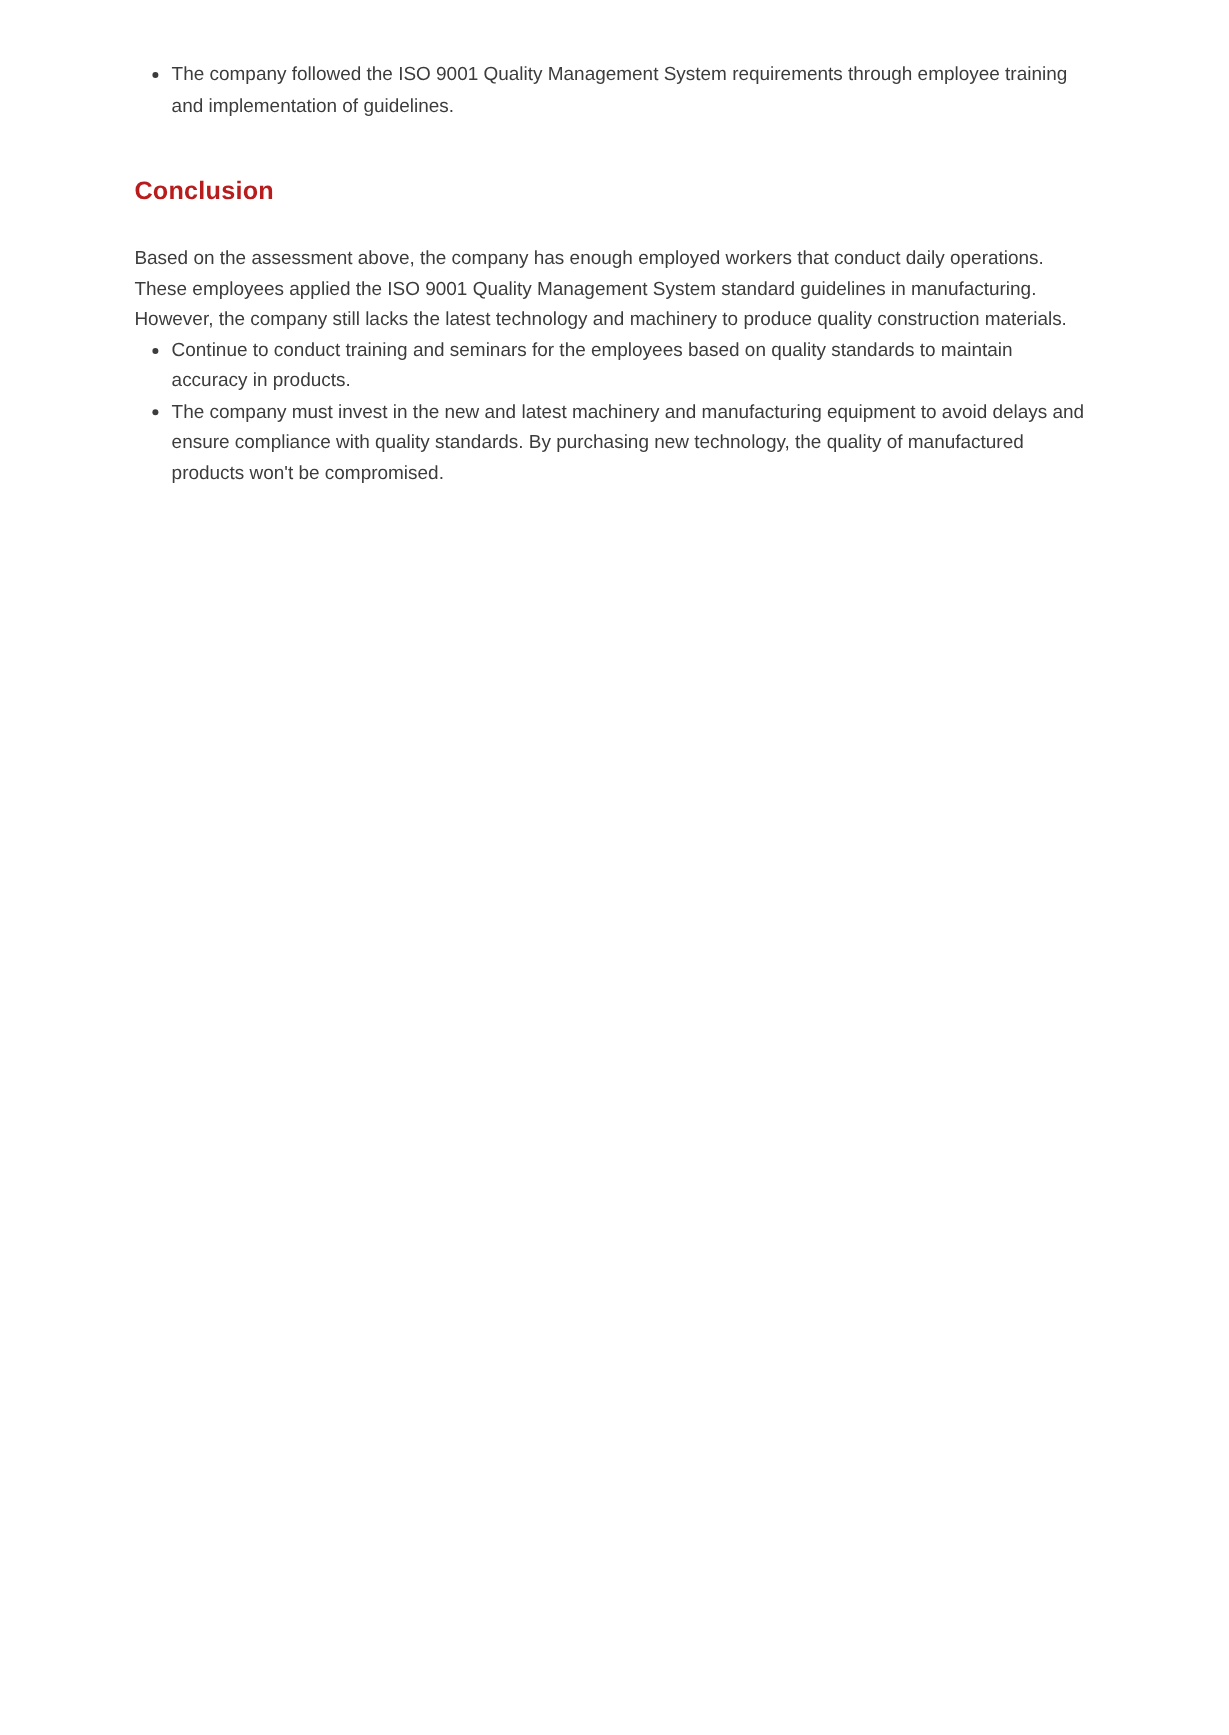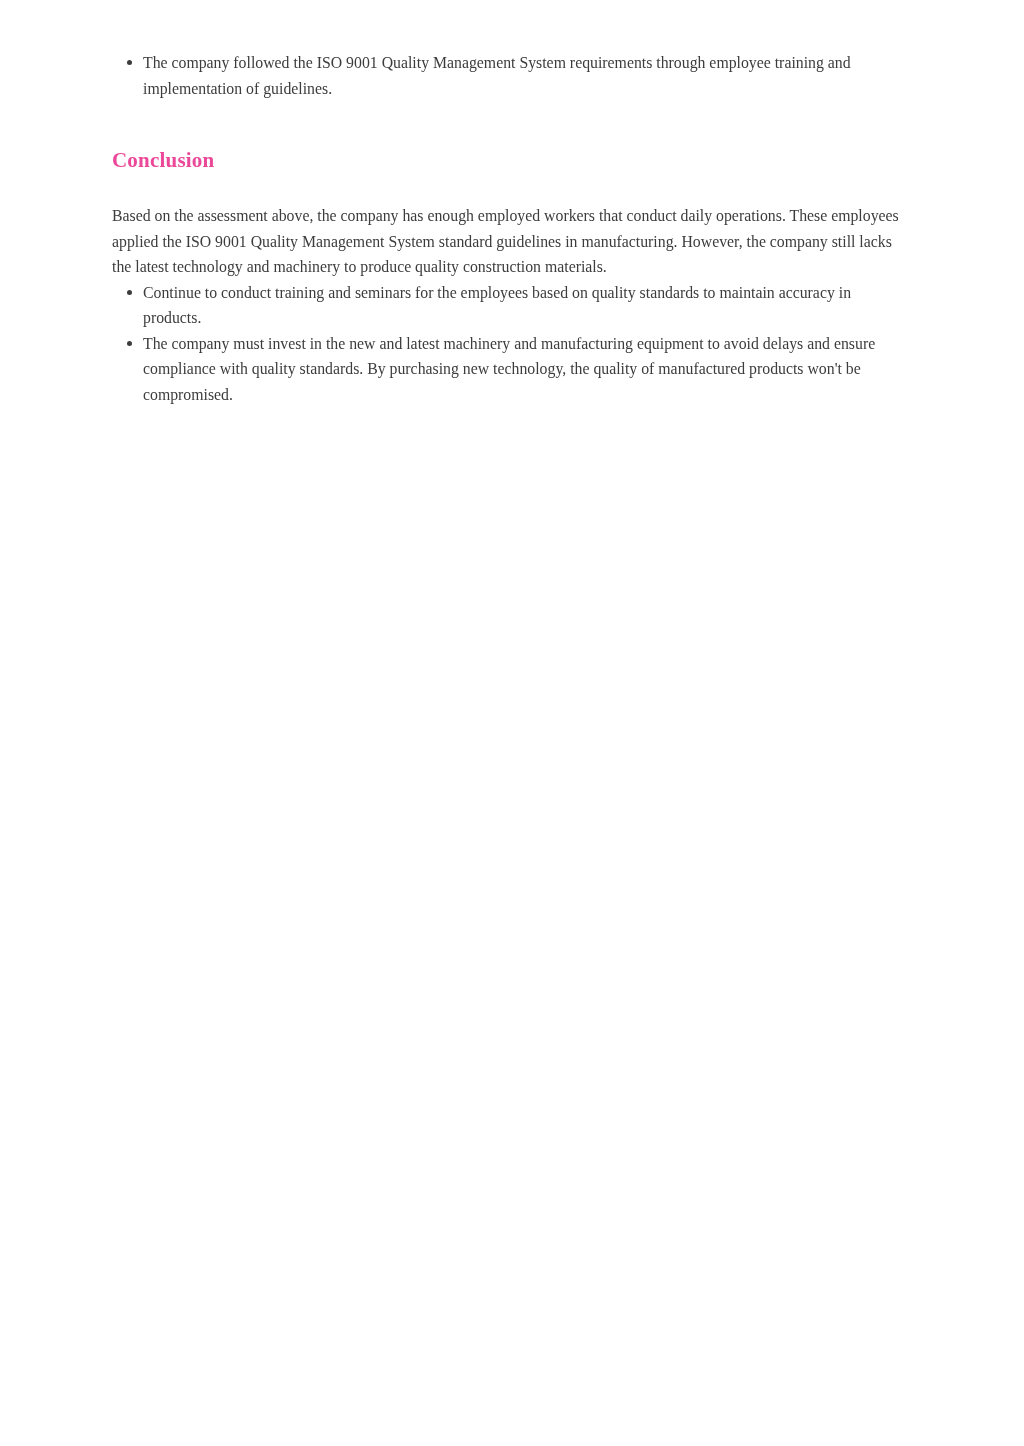--- a/index.html
+++ b/index.html
@@ -8,21 +8,21 @@
     background: #ffffff;
   }
   .page {
     position: relative;
     width: 1024px;
     height: 1446px;
     margin: 0 auto;
     background: #ffffff;
     box-sizing: border-box;
     padding: 50px 116px 0 112px;
-    font-family: Liberation Serif, serif;
+    font-family: Liberation Sans, sans-serif;
     color: #3c3c3c;
     font-size: 15.8px;
     line-height: 25.5px;
     overflow: hidden;
   }
   ul.doc-list {
     margin: 0;
     padding: 0 0 0 31px;
     list-style: none;
   }
@@ -53,21 +53,21 @@
 </style>
 </head>
 <body>
 
 <div class="page" style="color: rgb(60, 60, 60); background: rgb(255, 255, 255);">
 
   <ul class="doc-list">
     <li>The company followed the ISO 9001 Quality Management System requirements through employee training and implementation of guidelines.</li>
   </ul>
 
-  <h2 class="section-heading accent" style="color: #ec4899;">Conclusion</h2>
+  <h2 class="section-heading accent" style="color: #b91c1c;">Conclusion</h2>
 
   <p class="body-paragraph">Based on the assessment above, the company has enough employed workers that conduct daily operations. These employees applied the ISO 9001 Quality Management System standard guidelines in manufacturing. However, the company still lacks the latest technology and machinery to produce quality construction materials.</p>
 
 
   <ul class="doc-list">
     <li>Continue to conduct training and seminars for the employees based on quality standards to maintain accuracy in products.</li>
     <li>The company must invest in the new and latest machinery and manufacturing equipment to avoid delays and ensure compliance with quality standards. By purchasing new technology, the quality of manufactured products won't be compromised.</li>
   </ul>
 
 </div>

